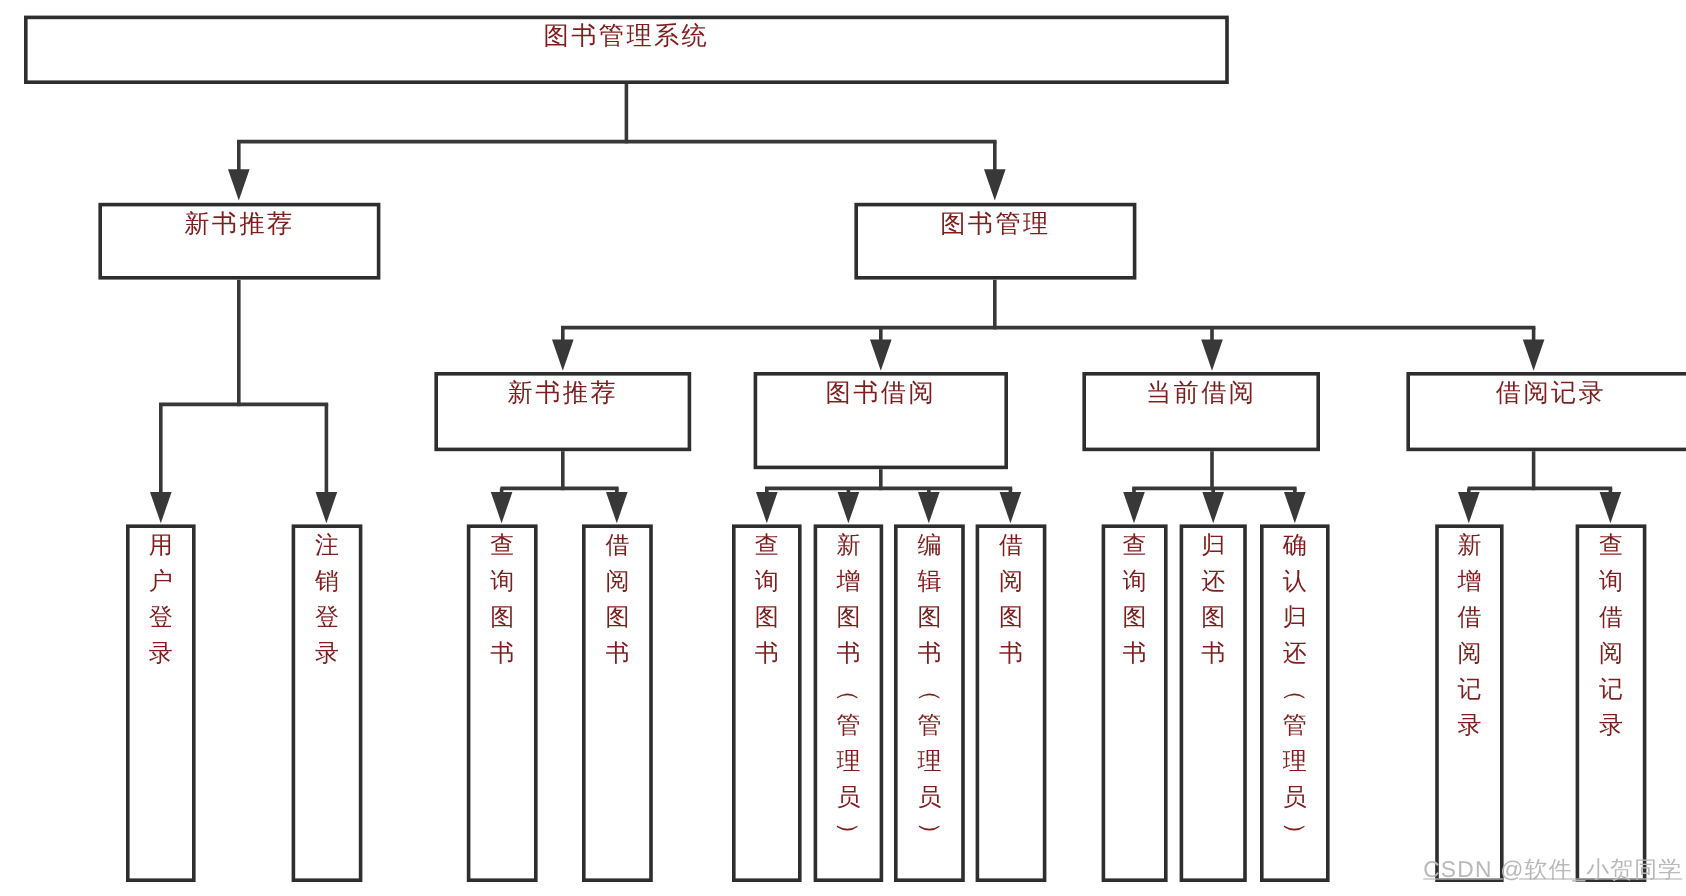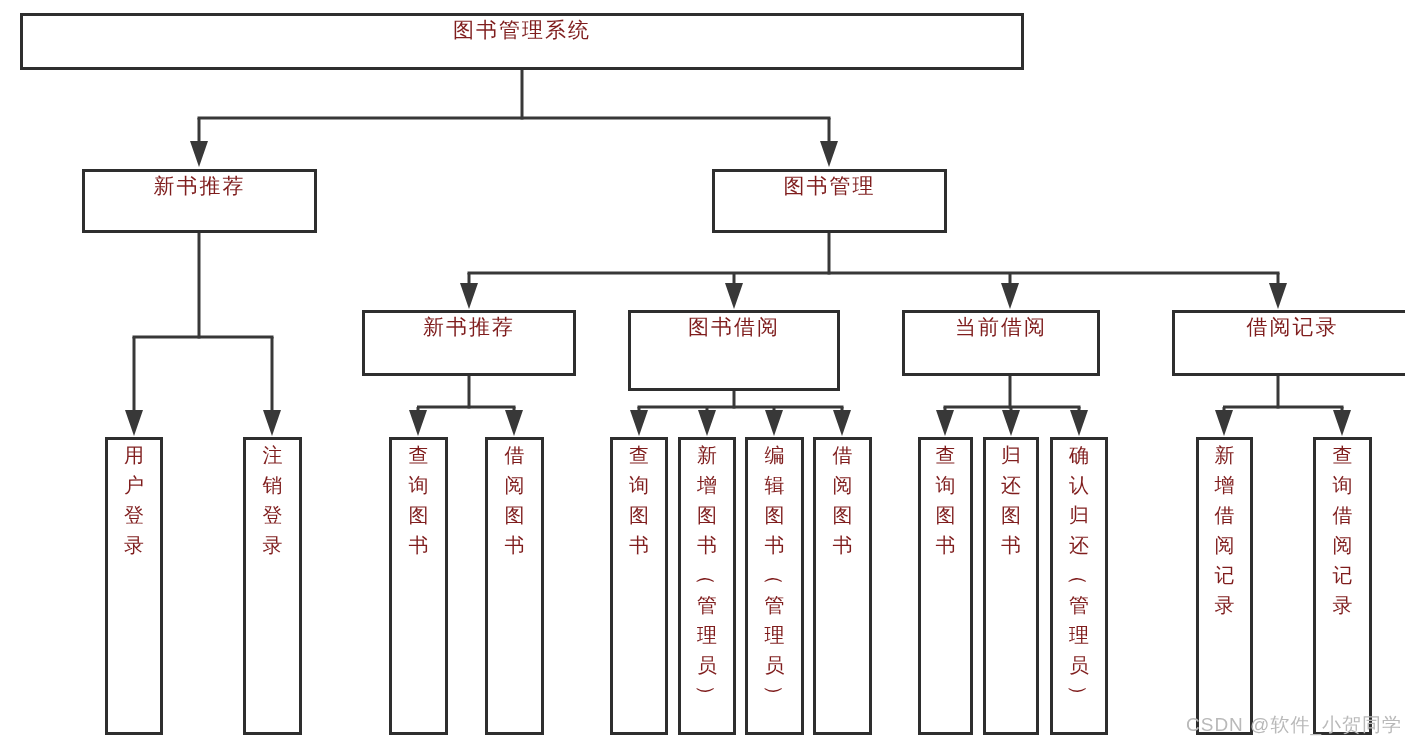--- a/index.html
+++ b/index.html
@@ -15,21 +15,21 @@
     position:absolute;box-sizing:border-box;border:3px solid #2e2e2e;background:#ffffff;
     display:flex;align-items:flex-start;justify-content:center;color:#7f1d1d;z-index:2;
   }
   .node.h .lbl{font-size:21px;letter-spacing:2px;white-space:nowrap;}
   .node.v{top:437px;height:298px;}
   .vlbl{display:flex;flex-direction:column;align-items:center;justify-content:center;font-size:20px;}
   .vlbl span{display:block;line-height:1;margin:5px 0;}
   .vlbl span.rot{transform:rotate(90deg);}
   .watermark{
     position:absolute;left:1186px;top:712px;font-size:19px;letter-spacing:1px;
-    color:#b9b9b9;white-space:nowrap;z-index:3;
+    color:#b9b9b9;white-space:nowrap;z-index:3;text-decoration:underline;
   }
 </style>
 </head>
 <body>
 
 <div class="canvas">
 
   <svg class="connectors" viewBox="0 0 1405 747" xmlns="http://www.w3.org/2000/svg">
 
     <g>

